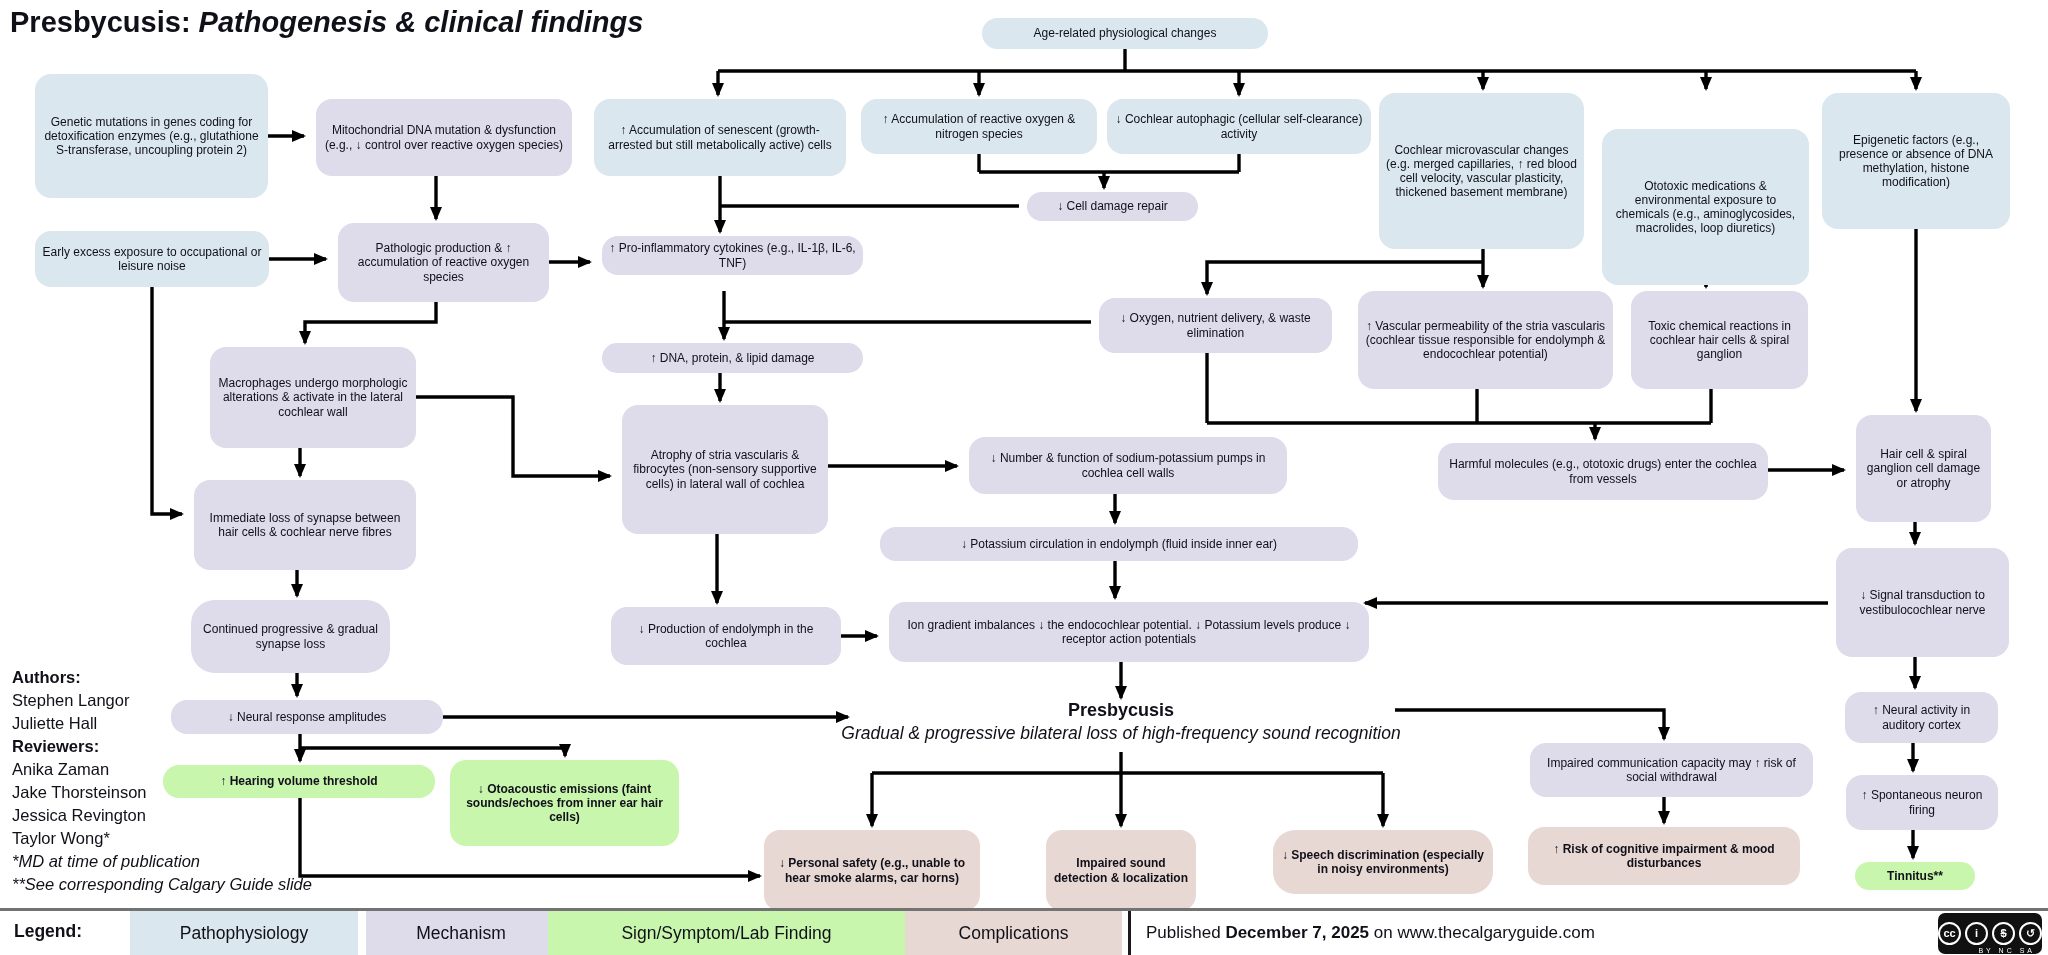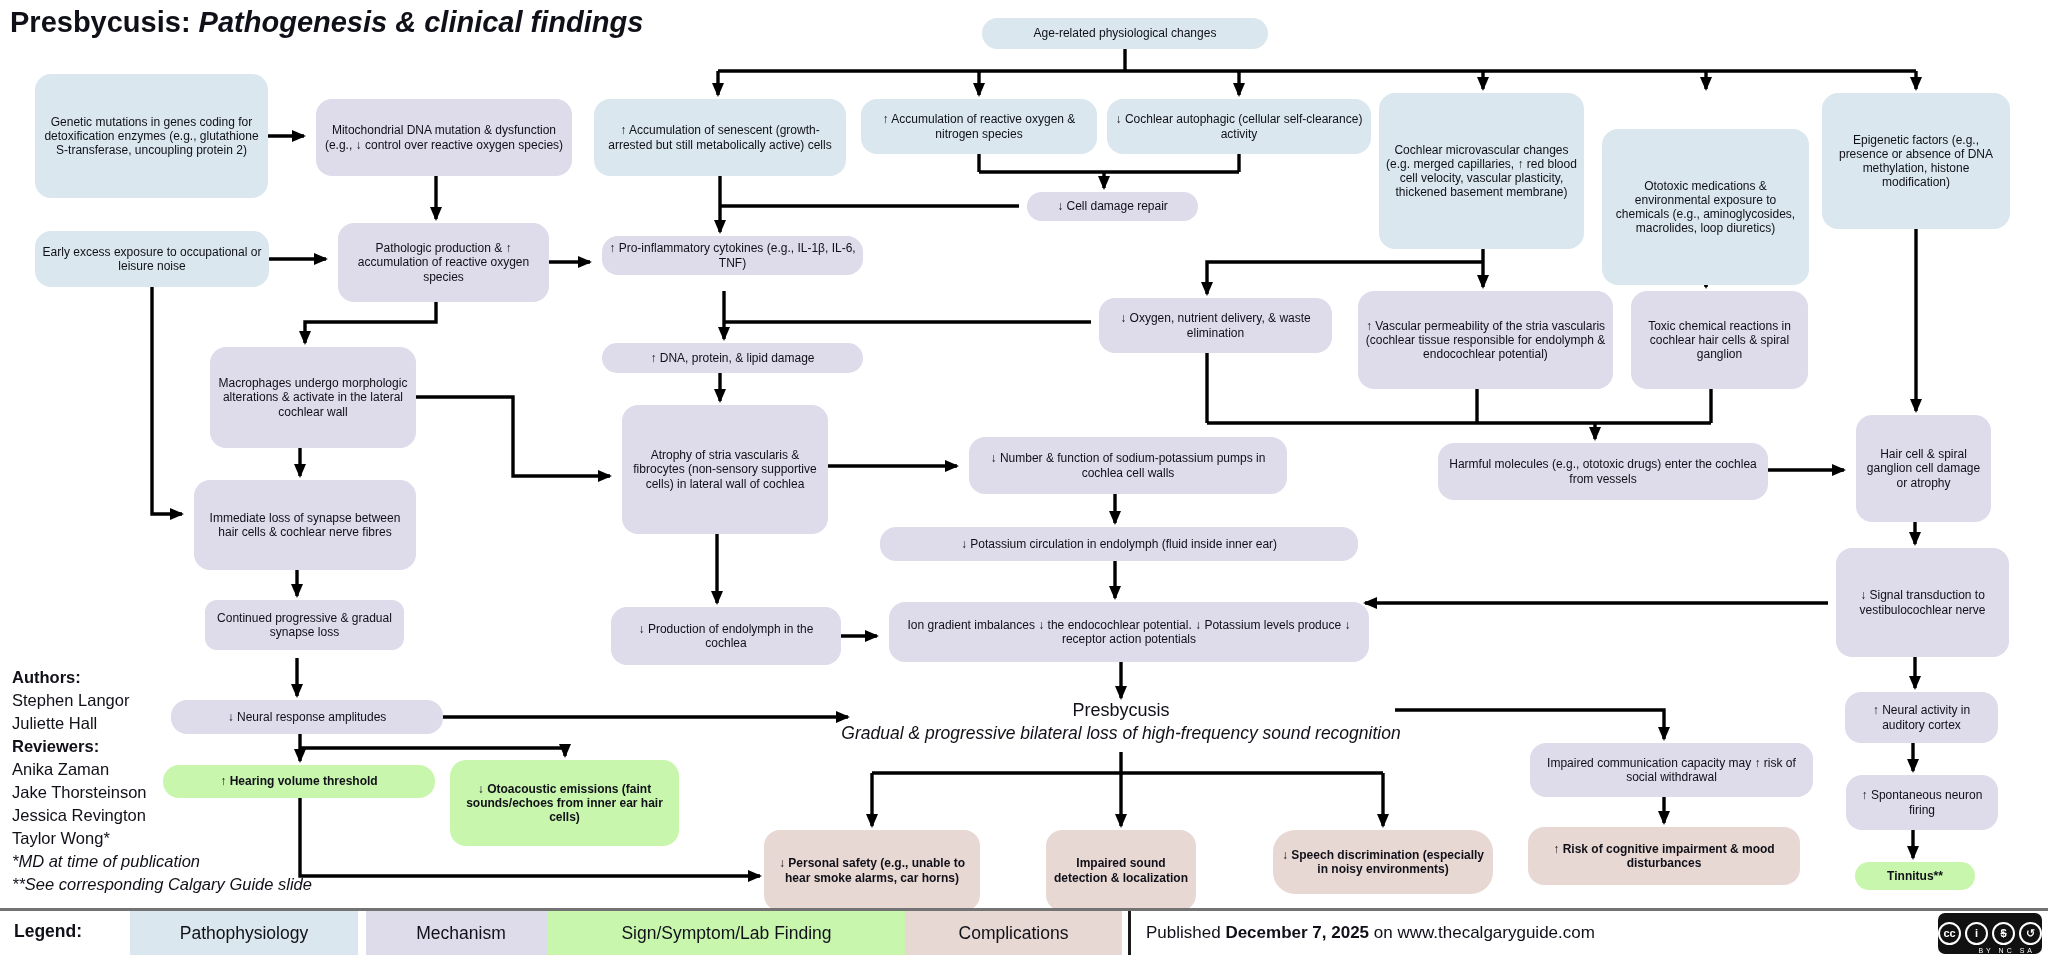--- a/index.html
+++ b/index.html
@@ -9,21 +9,21 @@
   .page-title{position:absolute;left:10px;top:6px;font-size:29px;font-weight:bold;white-space:nowrap;}
   .page-title .it{font-style:italic;text-align:center;}
   .node{position:absolute;display:flex;align-items:center;justify-content:center;text-align:center;
         font-size:12px;line-height:1.17;padding:2px 7px;box-sizing:border-box;}
   .node.bold{font-weight:bold;}
   .pathophysiology{background:#dbe7ee;}
   .mechanism{background:#dedbea;margin-left:8px;}
   .sign{background:#c9f6ad;}
   .complication{background:#e8d8d4;}
   .presb-title{position:absolute;left:821px;top:700px;width:600px;text-align:center;
-        font-weight:normal;font-size:18px;}
+        font-weight:bold;font-size:18px;}
   .presb-sub{position:absolute;left:821px;top:723px;width:600px;text-align:center;
         font-style:italic;font-size:17.5px;}
   .authors{position:absolute;left:12px;top:666px;font-size:16.5px;line-height:23px;}
   .authors .b{font-weight:bold;}
   .authors .i{font-style:italic;}
   #legend-strip{position:absolute;left:0;top:908px;width:2048px;height:47px;
         border-top:3px solid #737373;box-sizing:border-box;background:#fff;}
   .legend-label{position:absolute;left:14px;top:10px;font-weight:bold;font-size:17.5px;}
   .legend-cell{position:absolute;top:0;height:44px;display:flex;align-items:center;justify-content:center;font-size:17.5px;}
   .legend-divider{position:absolute;top:0;height:44px;width:3px;background:#1a1a1a;left:1128px;}
@@ -134,21 +134,21 @@
       <div class="node mechanism" style="left: 594px; top: 343px; width: 261px; height: 30px; border-radius: 15px;">↑ DNA, protein, &amp; lipid damage</div>
       <div class="node mechanism" style="left: 614px; top: 405px; width: 206px; height: 129px; border-radius: 16px;">Atrophy of stria vascularis &amp; fibrocytes (non-sensory supportive cells) in lateral wall of cochlea</div>
       <div class="node mechanism" style="left: 961px; top: 437px; width: 318px; height: 57px; border-radius: 16px;">↓ Number &amp; function of sodium-potassium pumps in cochlea cell walls</div>
       <div class="node mechanism" style="left: 1430px; top: 443px; width: 330px; height: 57px; border-radius: 16px;">Harmful molecules (e.g., ototoxic drugs) enter the cochlea from vessels</div>
       <div class="node mechanism" style="left: 1848px; top: 415px; width: 135px; height: 107px; border-radius: 16px;">Hair cell &amp; spiral ganglion cell damage or atrophy</div>
       <div class="node mechanism" style="left: 186px; top: 480px; width: 222px; height: 90px; border-radius: 16px;">Immediate loss of synapse between hair cells &amp; cochlear nerve fibres</div>
       <div class="node mechanism" style="left: 872px; top: 527px; width: 478px; height: 34px; border-radius: 16px;">↓ Potassium circulation in endolymph (fluid inside inner ear)</div>
       <div class="node mechanism" style="left: 1828px; top: 548px; width: 173px; height: 109px; border-radius: 16px;">↓ Signal transduction to vestibulocochlear nerve</div>
       <div class="node mechanism" style="left: 603px; top: 607px; width: 230px; height: 58px; border-radius: 16px;">↓ Production of endolymph in the cochlea</div>
       <div class="node mechanism" style="left: 881px; top: 602px; width: 480px; height: 60px; border-radius: 16px;">Ion gradient imbalances ↓ the endocochlear potential. ↓ Potassium levels produce ↓ receptor action potentials</div>
-      <div class="node mechanism" style="left: 197px; top: 600px; width: 199px; height: 50px; border-radius: 12px;">Continued progressive &amp; gradual synapse loss</div>
+      <div class="node mechanism" style="left: 183px; top: 600px; width: 199px; height: 73px; border-radius: 24px;">Continued progressive &amp; gradual synapse loss</div>
       <div class="node mechanism" style="left: 163px; top: 700px; width: 272px; height: 34px; border-radius: 16px;">↓ Neural response amplitudes</div>
       <div class="node mechanism" style="left: 1837px; top: 692px; width: 153px; height: 51px; border-radius: 16px;">↑ Neural activity in auditory cortex</div>
       <div class="node sign bold" style="left: 163px; top: 765px; width: 272px; height: 33px; border-radius: 16px;">↑ Hearing volume threshold</div>
       <div class="node sign bold" style="left: 450px; top: 760px; width: 229px; height: 86px; border-radius: 16px;">↓ Otoacoustic emissions (faint sounds/echoes from inner ear hair cells)</div>
       <div class="node mechanism" style="left: 1522px; top: 743px; width: 283px; height: 54px; border-radius: 16px;">Impaired communication capacity may ↑ risk of social withdrawal</div>
       <div class="node mechanism" style="left: 1838px; top: 775px; width: 152px; height: 55px; border-radius: 16px;">↑ Spontaneous neuron firing</div>
       <div class="node complication bold" style="left: 764px; top: 830px; width: 216px; height: 81px; border-radius: 16px;">↓ Personal safety (e.g., unable to hear smoke alarms, car horns)</div>
       <div class="node complication bold" style="left: 1046px; top: 830px; width: 150px; height: 81px; border-radius: 16px;">Impaired sound detection &amp; localization</div>
       <div class="node complication bold" style="left: 1273px; top: 830px; width: 220px; height: 64px; border-radius: 22px;">↓ Speech discrimination (especially in noisy environments)</div>
       <div class="node complication bold" style="left: 1528px; top: 827px; width: 272px; height: 58px; border-radius: 16px;">↑ Risk of cognitive impairment &amp; mood disturbances</div>

